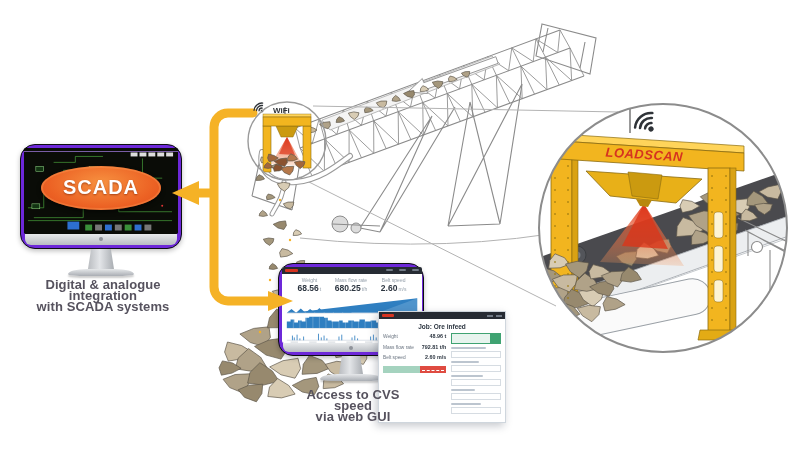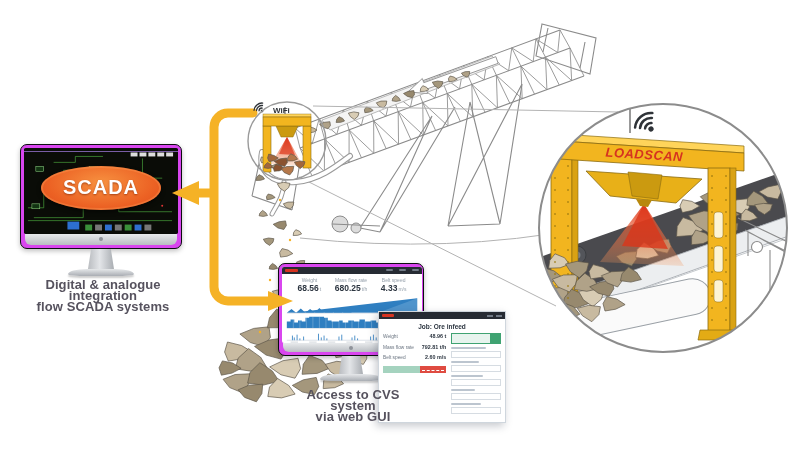--- a/index.html
+++ b/index.html
@@ -6,21 +6,21 @@
   .stage{position:relative;width:800px;height:450px;overflow:hidden;background:#fff;
          font-family:"Liberation Sans",sans-serif;}
   .layer{position:absolute;left:0;top:0;}
   svg{display:block;}
   .truss-line{stroke:#8b8b8b;stroke-width:1;fill:none;opacity:.85;}
   .gray-art{stroke:#8b8b8b;stroke-width:1.1;fill:none;}
   .lt-gray{stroke:#b3b3b3;stroke-width:1;fill:none;}
 
   
   .monitor{position:absolute;}
-  .bezel{background:#d946ef;border:1px solid #0c0d10;border-radius:7px;padding:3px;
+  .bezel{background:#6d28d9;border:1px solid #0c0d10;border-radius:15px;padding:3px;
          box-shadow:0 2px 5px rgba(0,0,0,.25);}
   .screen{position:relative;overflow:hidden;border-radius:2px;background:#fff;}
   .chin{height:11px;background:linear-gradient(#e8eaec,#b9bdc2);border-radius:0 0 6px 6px;
         margin:0 1px;position:relative;}
   .chin .logo-dot{position:absolute;left:50%;top:3px;width:4px;height:4px;margin-left:-2px;
         border-radius:50%;background:#8f939a;}
   .neck{background:linear-gradient(90deg,#b9bcc0,#e3e5e8 45%,#a9adb2);margin:0 auto;
         clip-path:polygon(12% 0,88% 0,100% 100%,0 100%);}
   .mbase{background:linear-gradient(#e6e8ea,#a9adb3);border-radius:45%/120% 120% 40% 40%;
         margin:0 auto;box-shadow:0 2px 2px rgba(0,0,0,.2);}
@@ -228,21 +228,21 @@
       </div>
       <div class="chin">
           <div class="logo-dot"></div>
         </div>
     </div>
     <div class="neck" style="width:26px;height:20px"></div>
     <div class="mbase" style="width:66px;height:7px"></div>
   </div>
   <div class="caption" style="left:18px;top:279px;width:170px">
     <span>Digital &amp; analogue integration</span><br>
-    <span>flow SCADA systems</span>
+    <span>with SCADA systems</span>
   </div>
 
   <div class="monitor" style="left:278px;top:263px;width:146px;z-index:20">
     <div class="bezel">
       <div class="screen dash-screen" style="height:76px;width:140px">
         <div class="dash-nav">
           <div class="chip"></div>
           <div class="navdash"></div>
           <div class="navdash"></div>
           <div class="navdash"></div>
@@ -251,21 +251,21 @@
           <div class="stat">
             <div class="stat-label">Weight</div>
             <div class="stat-value"><span>68.56</span><span class="unit">t</span></div>
           </div>
           <div class="stat">
             <div class="stat-label">Mass flow rate</div>
             <div class="stat-value"><span>680.25</span><span class="unit">t/h</span></div>
           </div>
           <div class="stat">
             <div class="stat-label">Belt speed</div>
-            <div class="stat-value"><span>4.33</span><span class="unit">m/s</span></div>
+            <div class="stat-value"><span>2.60</span><span class="unit">m/s</span></div>
           </div>
         </div>
         <svg width="140" height="20" viewBox="0 0 140 20">
           <path d="M0,18 L5,14 L10,18 L15,13.5 L20,18 L25,14 L30,18 L35,13 L40,18 L45,14 L50,18 L55,13.5 L60,18 L65,14 L70,18 Z" fill="var(--chart-blue,#2F7FC1)"></path>
           <polygon points="6,18 140,2.5 140,18" fill="var(--chart-blue,#2F7FC1)"></polygon>
           <polygon points="98,18 140,2.5 140,18" fill="#6aa6d6" opacity="0.55"></polygon>
           <line x1="0" y1="18.5" x2="140" y2="18.5" stroke="#c7d1da" stroke-width="0.6"></line>
         </svg>
         <svg width="140" height="17" viewBox="0 0 140 17">
           <path d="M0,15 L0,8 L4,8 L4,6 L8,6 L8,9 L12,9 L12,7 L16,7 L16,8 L20,8 L20,4 L24,4 L24,3 L40,3 L40,4 L44,4 L44,7 L48,7 L48,8 L56,8 L56,7 L60,7 L60,9 L66,9 L66,7 L72,7 L72,8 L78,8 L78,6 L84,6 L84,8 L90,8 L90,7 L96,7 L96,9 L102,9 L102,7 L108,7 L108,8 L114,8 L114,6 L120,6 L120,8 L126,8 L126,7 L132,7 L132,8 L140,8 L140,15 Z" fill="var(--chart-blue,#2F7FC1)"></path>
@@ -327,21 +327,21 @@
         </svg>
       </div>
       <div class="chin" style="height:9px">
           <div class="logo-dot"></div>
         </div>
     </div>
     <div class="neck" style="width:24px;height:18px"></div>
     <div class="mbase" style="width:62px;height:7px"></div>
   </div>
   <div class="caption" style="left:287px;top:389px;width:132px">
-    <span>Access to CVS system</span><br>
+    <span>Access to CVS speed</span><br>
     <span>via web GUI</span>
   </div>
 
   <div class="panel">
     <div class="panel-nav">
       <div class="chip" style="width:12px;height:3px;background:var(--scan-red,#d63320);border-radius:1px"></div>
       <div style="width:6px;height:2px;background:#717a86;margin-left:auto"></div>
       <div style="width:6px;height:2px;background:#717a86"></div>
     </div>
     <div class="panel-title">Job: Ore infeed</div>

